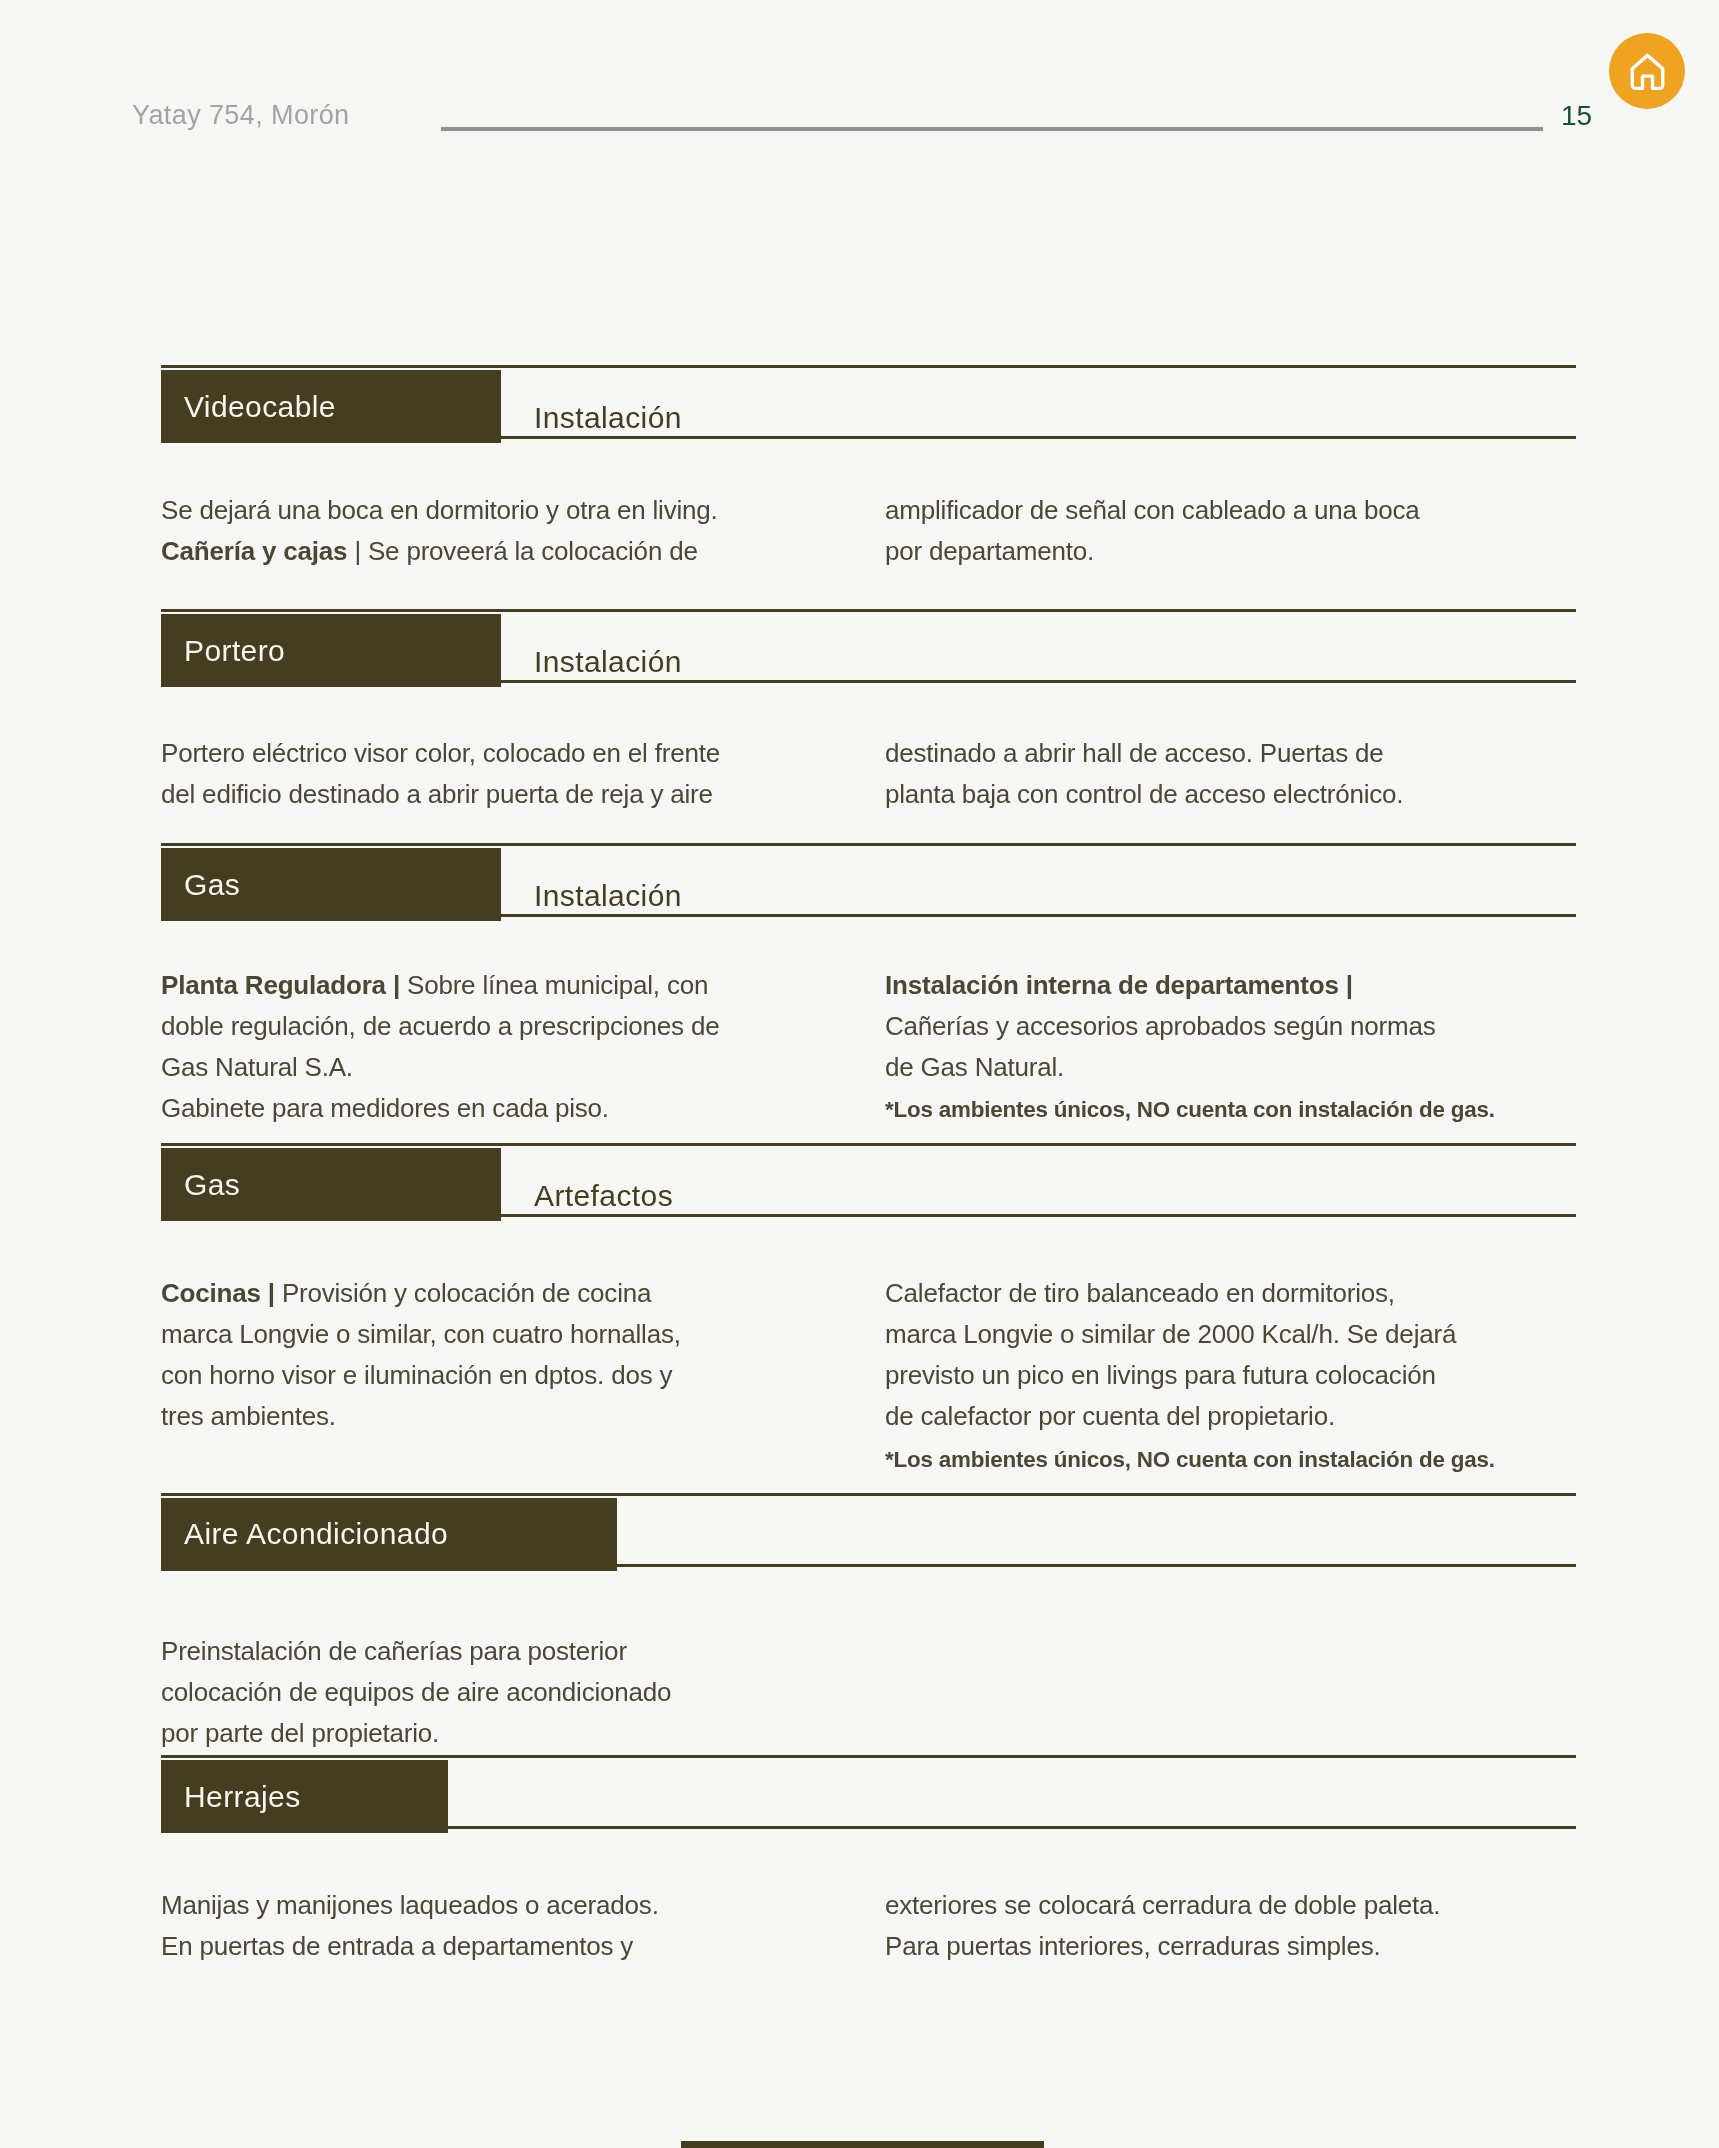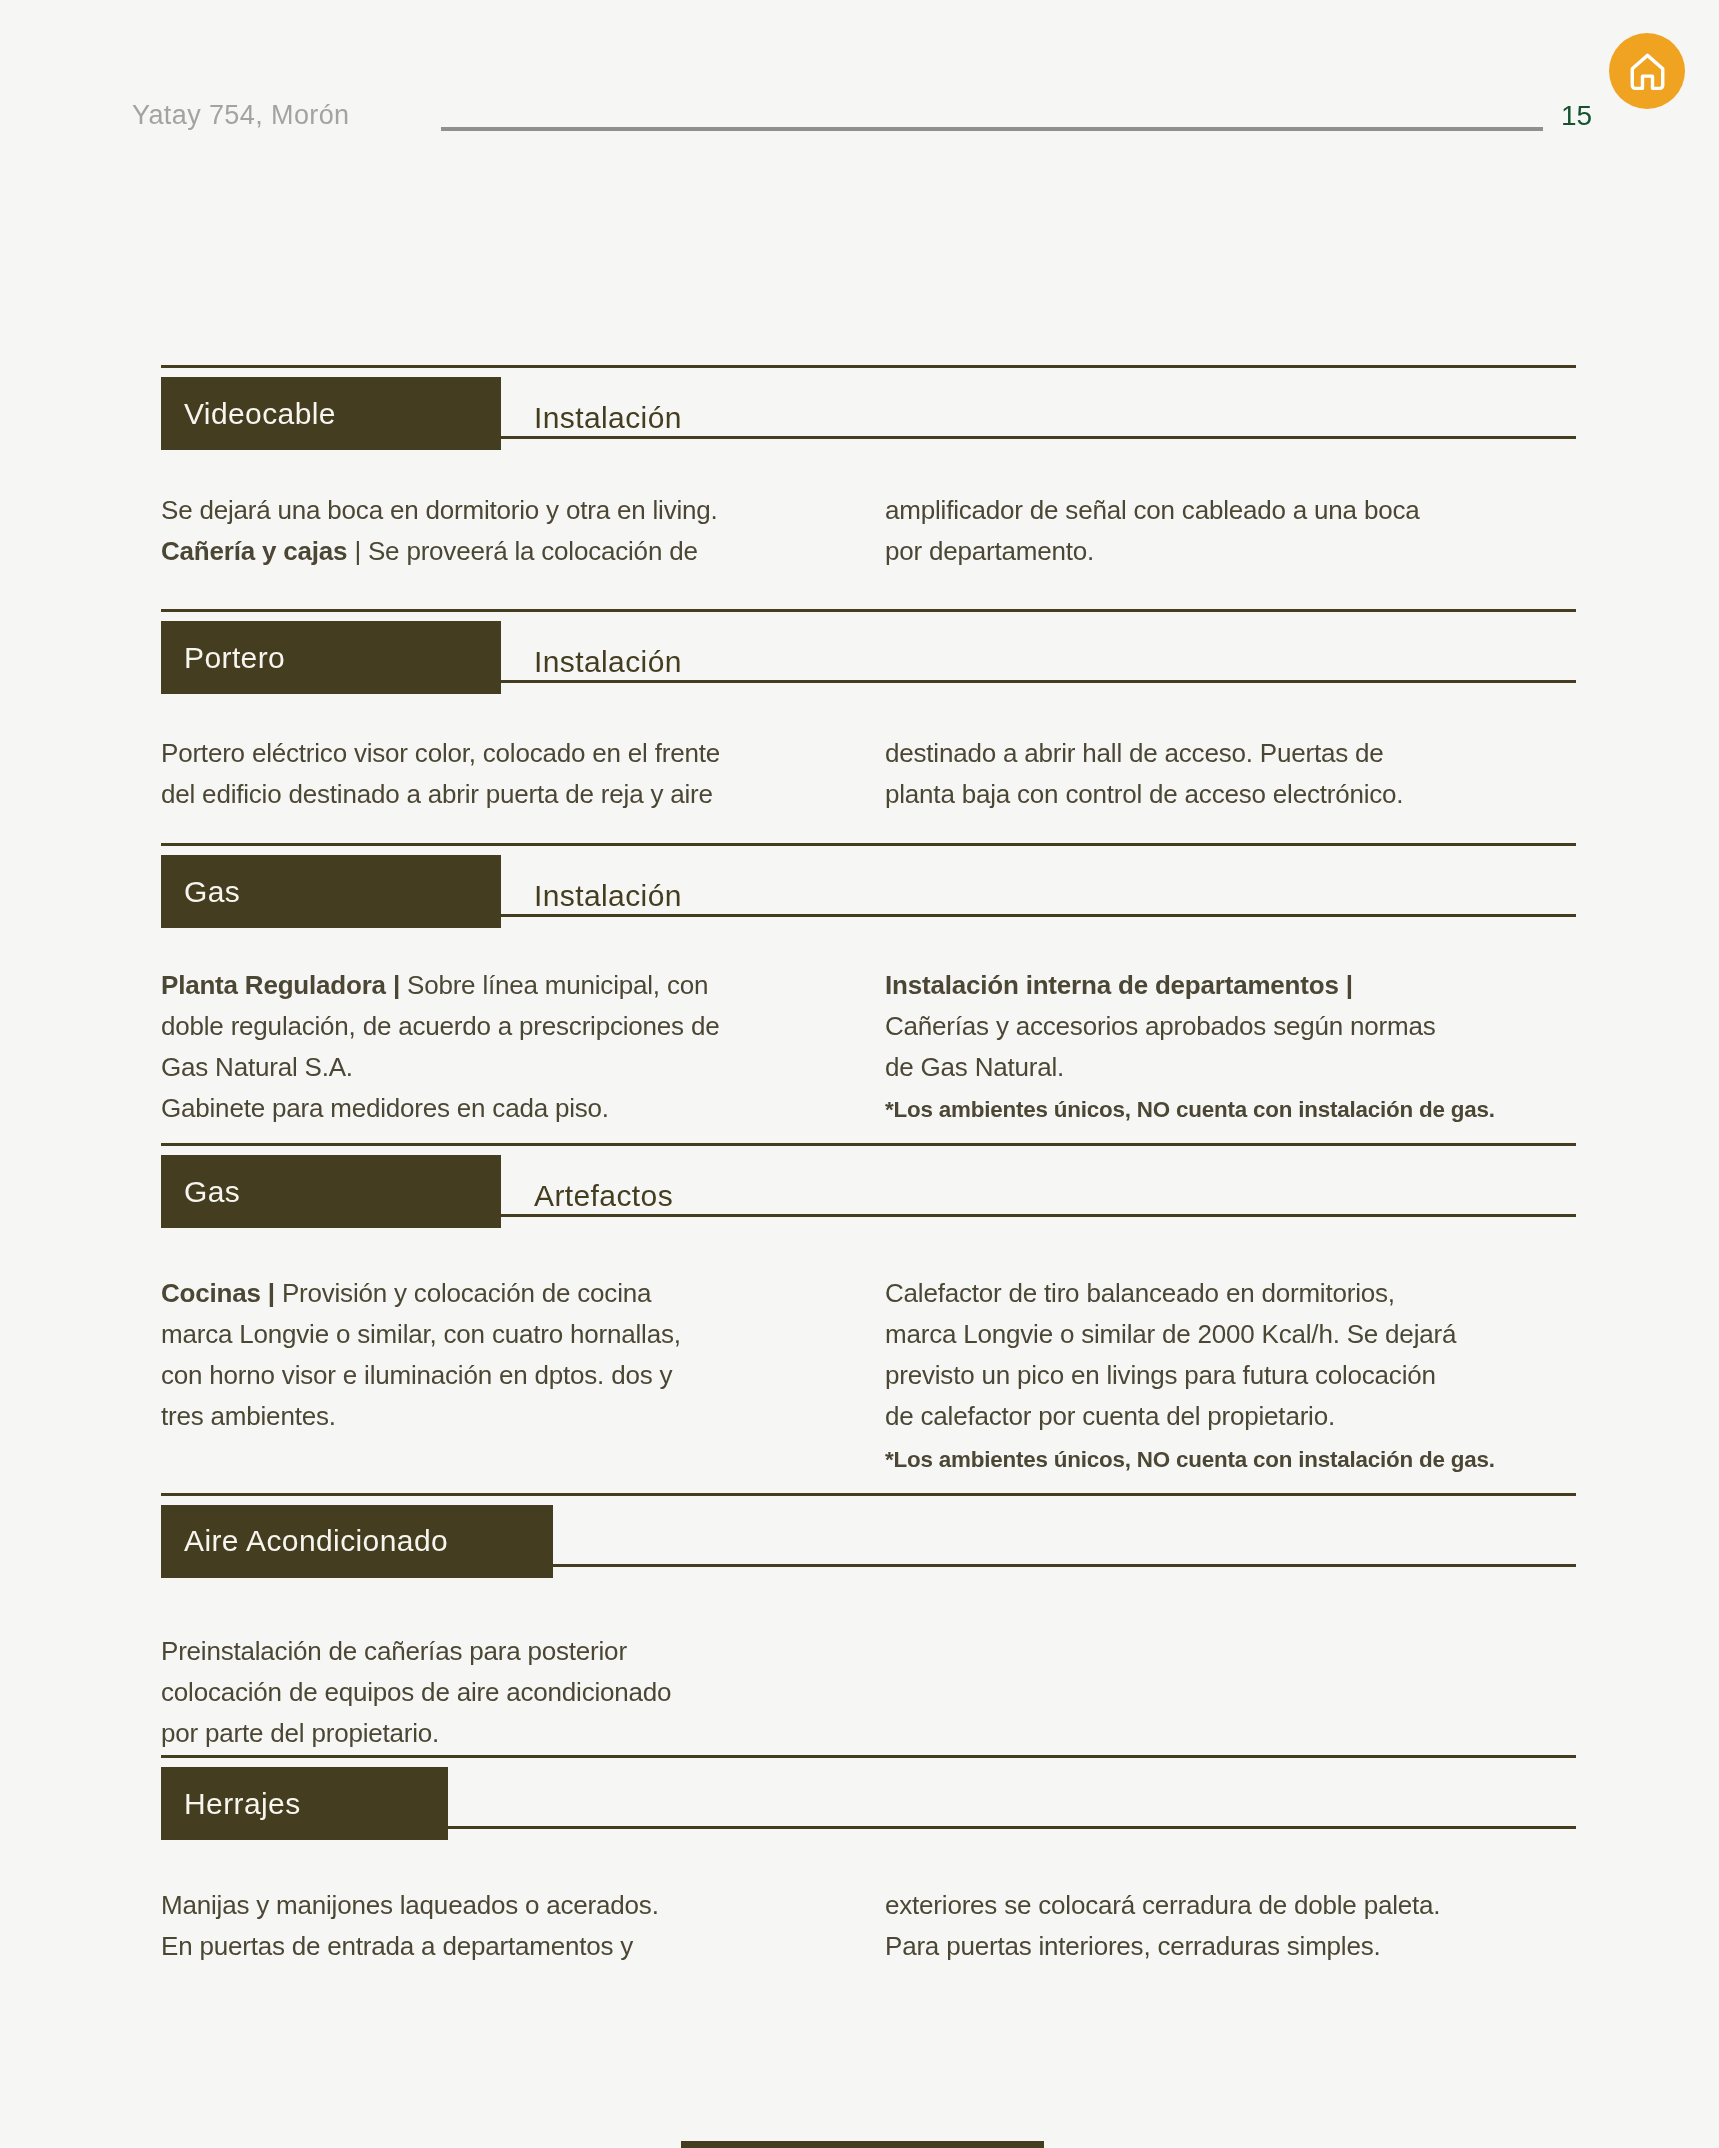--- a/index.html
+++ b/index.html
@@ -19,35 +19,35 @@
   .page-number{position:absolute;left:1561px;top:100px;font-size:28px;color:#14532d;}
   .home-badge{
     position:absolute;left:1609px;top:33px;width:76px;height:76px;border-radius:50%;
     background:var(--orange);display:flex;align-items:center;justify-content:center;cursor:pointer;border:none;padding:0;
   }
   
   main{position:absolute;left:161px;top:365px;width:1415px;}
   section{display:block;}
   .sec-head{position:relative;height:74px;box-sizing:border-box;
     border-top:3.6px solid var(--olive);border-bottom:3.6px solid var(--olive);}
-  .sec-tab{position:absolute;left:0;top:9px;height:73px;background:var(--olive);
+  .sec-tab{position:absolute;left:0;top:2px;height:73px;background:var(--olive);
     display:flex;align-items:center;padding-left:23px;box-sizing:border-box;}
   .sec-title{color:#f6f5ef;font-size:30px;letter-spacing:0.4px;white-space:nowrap;}
   .sec-sub{position:absolute;left:373px;top:16px;height:54px;line-height:67px;
     color:var(--olive);font-size:30px;letter-spacing:0.4px;white-space:nowrap;}
   .sec-body{display:grid;grid-template-columns:694px 694px;column-gap:30px;color:var(--body-text);}
   .ln{margin:0;font-size:26px;line-height:41px;letter-spacing:-0.2px;white-space:nowrap;}
   .ln .b{font-weight:bold;}
   .ln.fine{font-size:22.4px;line-height:34px;margin-top:5.4px;font-weight:bold;letter-spacing:-0.2px;}
   
   .sec-videocable .sec-tab,
   .sec-portero .sec-tab,
   .sec-gas-instalacion .sec-tab,
   .sec-gas-artefactos .sec-tab{width:340px;}
-  .sec-aire-acondicionado .sec-tab{width:392px;}
+  .sec-aire-acondicionado .sec-tab{width:456px;}
   .sec-herrajes .sec-tab{width:287px;}
   
   .sec-videocable{margin-top:0;}        .sec-videocable .sec-body{margin-top:51px;}
   .sec-portero{margin-top:37px;}        .sec-portero .sec-body{margin-top:50px;}
   .sec-gas-instalacion{margin-top:28px;}.sec-gas-instalacion .sec-body{margin-top:48px;}
   .sec-gas-artefactos{margin-top:14.3px;} .sec-gas-artefactos .sec-body{margin-top:56px;}
   .sec-aire-acondicionado{margin-top:16px;}.sec-aire-acondicionado .sec-body{margin-top:64px;}
   .sec-herrajes{margin-top:1.8px;}        .sec-herrajes .sec-body{margin-top:56px;}
   
   .footer-bar{position:absolute;left:681px;top:2141px;width:363px;height:7.2px;background:var(--olive);}

